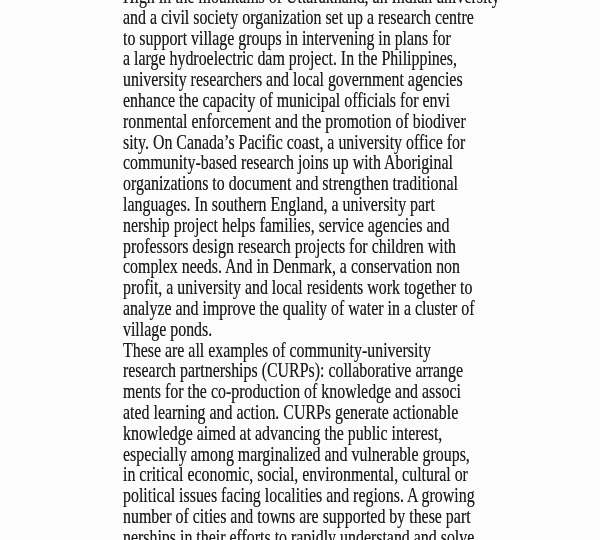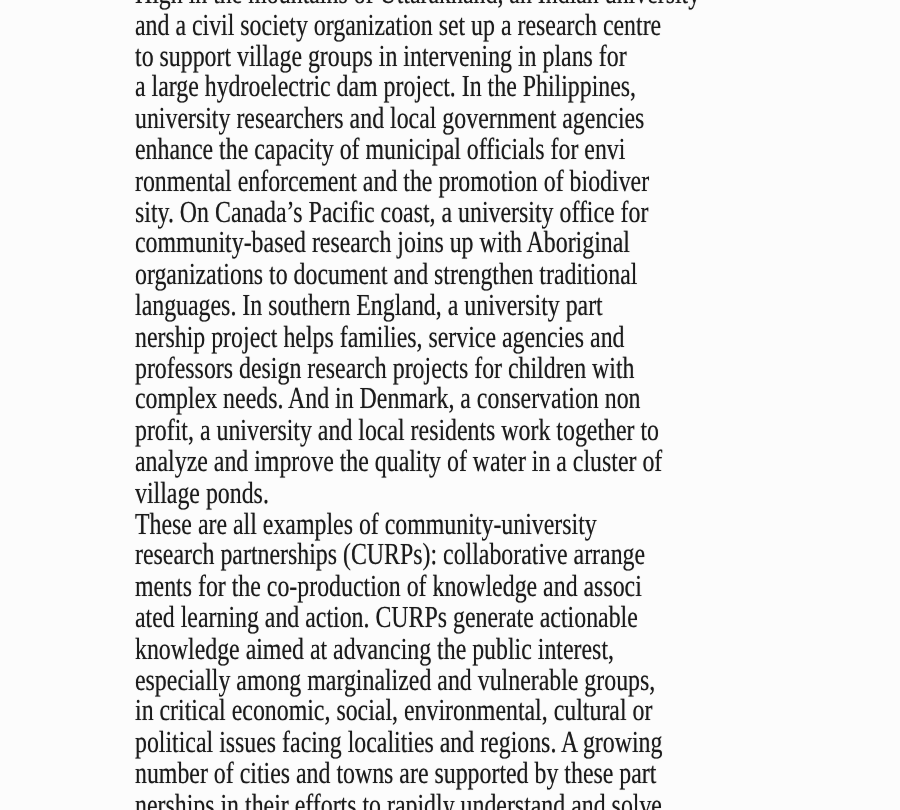--- a/index.html
+++ b/index.html
@@ -11,20 +11,21 @@
     height: 540px;
     overflow: hidden;
     position: relative;
     background: #fcfcfc;
     font-family: "Liberation Serif", serif;
   }
   .page {
     position: absolute;
     inset: 0;
     background: #fcfcfc;
+    margin-left: 33px;
   }
   .text-column {
     position: absolute;
     left: 90px;
     top: -14px;
     width: 560px;
     transform: scaleX(0.78);
     transform-origin: 0 0;
     font-size: 20.4px;
     line-height: 20.8px;

